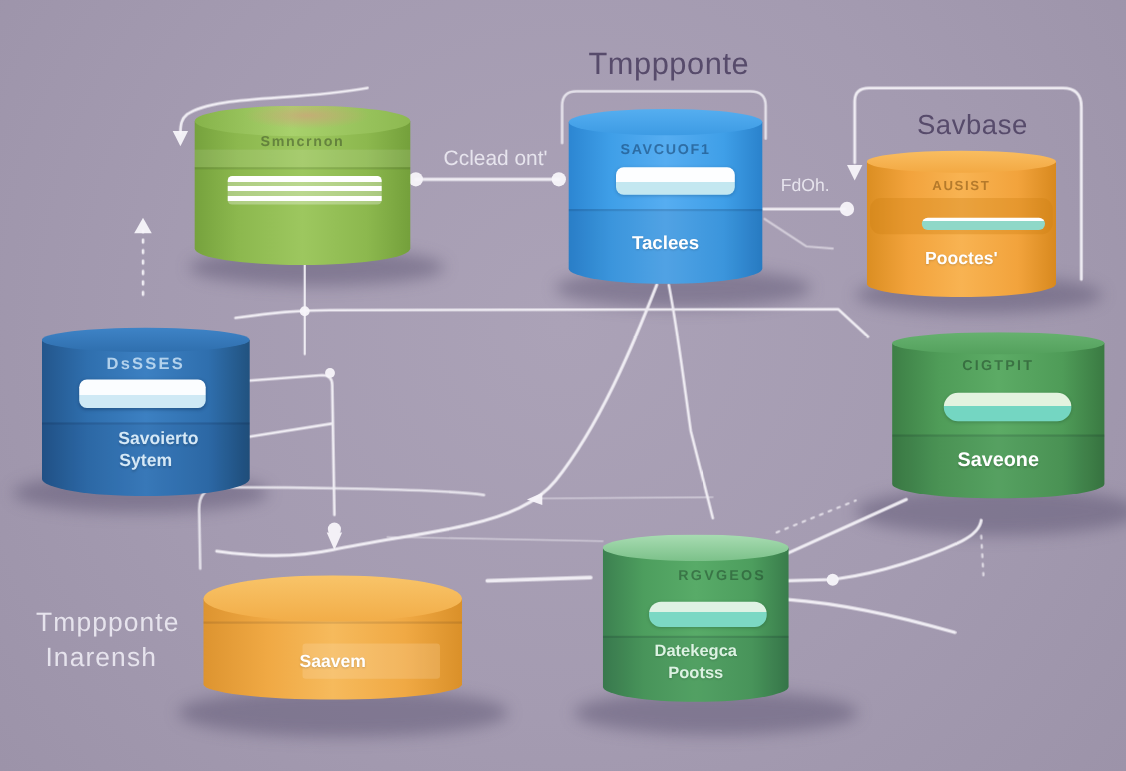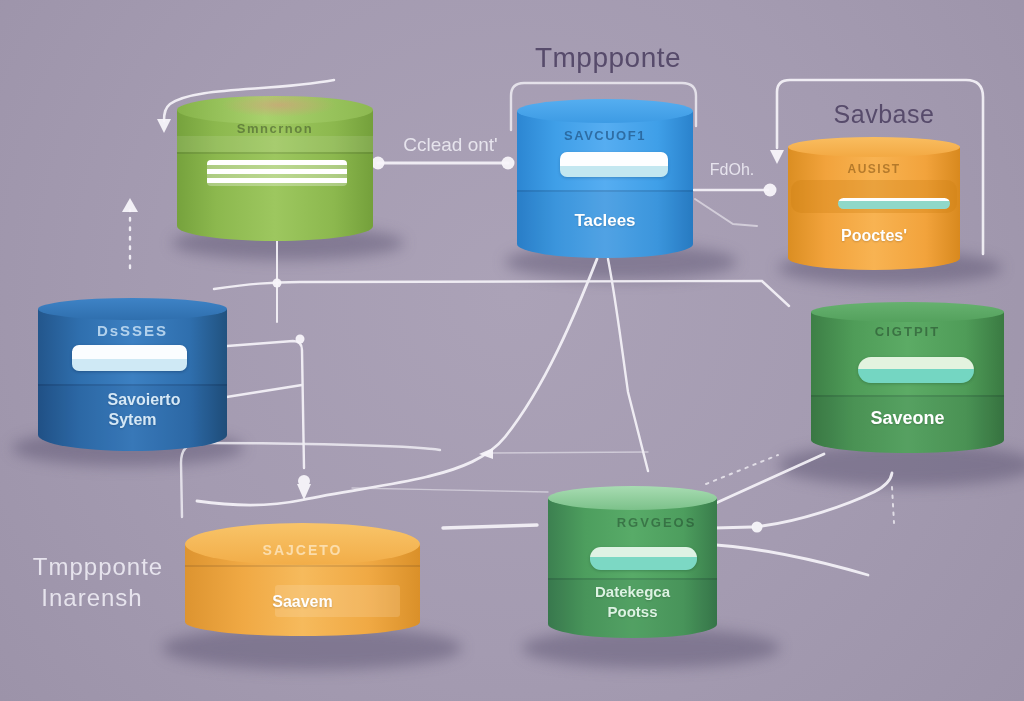--- a/index.html
+++ b/index.html
@@ -129,21 +129,20 @@
     <div class="ellipse" style="top:0;height:20px;background:linear-gradient(180deg,#66b16f,#54a15d);"></div>
     <div class="hdr" style="top:22px;font-size:13px;color:rgba(30,65,38,.52);letter-spacing:2px;">CIGTPIT</div>
     <div class="bar" style="left:47px;top:55px;width:116px;height:26px;border-radius:13px;background:linear-gradient(180deg,#e3f3df 0 45%,#74d6c2 45% 100%);box-shadow:0 1px 3px rgba(0,40,30,.25);"></div>
     <div class="lbl" style="top:106px;font-size:18px;">Saveone</div>
   </div>
 
   <div class="cyl" style="left:185px;top:523px;width:235px;height:113px;">
     <div class="body" style="top:21px;height:92px;border-radius:0 0 50% 50%/0 0 14px 14px;background:linear-gradient(90deg,#dd9430 0%,#f0a944 25%,#f6ba5c 50%,#f0a944 78%,#da9029 100%);"></div>
     <div class="seam" style="top:42px;"></div>
     <div class="ellipse" style="top:0;height:42px;background:linear-gradient(180deg,#f8c469,#f2ad48);"></div>
-    <div class="hdr" style="top:19px;font-size:14px;color:rgba(255,243,220,.65);letter-spacing:2px;">SAJCETO</div>
     <div class="bar" style="left:90px;top:62px;width:125px;height:32px;border-radius:3px;background:rgba(255,240,214,.18);"></div>
     <div class="lbl" style="top:70px;font-size:16px;">Saavem</div>
   </div>
 
   <div class="cyl" style="left:548px;top:486px;width:169px;height:152px;">
     <div class="body" style="top:12px;height:140px;border-radius:0 0 50% 50%/0 0 14px 14px;background:linear-gradient(90deg,#3c8050 0%,#4d9e5e 22%,#58ab68 50%,#4d9e5e 80%,#397c4b 100%);"></div>
     <div class="lower" style="top:92px;height:60px;border-radius:0 0 50% 50%/0 0 14px 14px;"></div>
     <div class="seam" style="top:92px;"></div>
     <div class="ellipse" style="top:0;height:24px;background:linear-gradient(180deg,#a8dcb2,#7cc18a);"></div>
     <div class="hdr" style="top:29px;font-size:13px;color:rgba(28,62,38,.48);letter-spacing:2px;margin-left:48px;">RGVGEOS</div>

